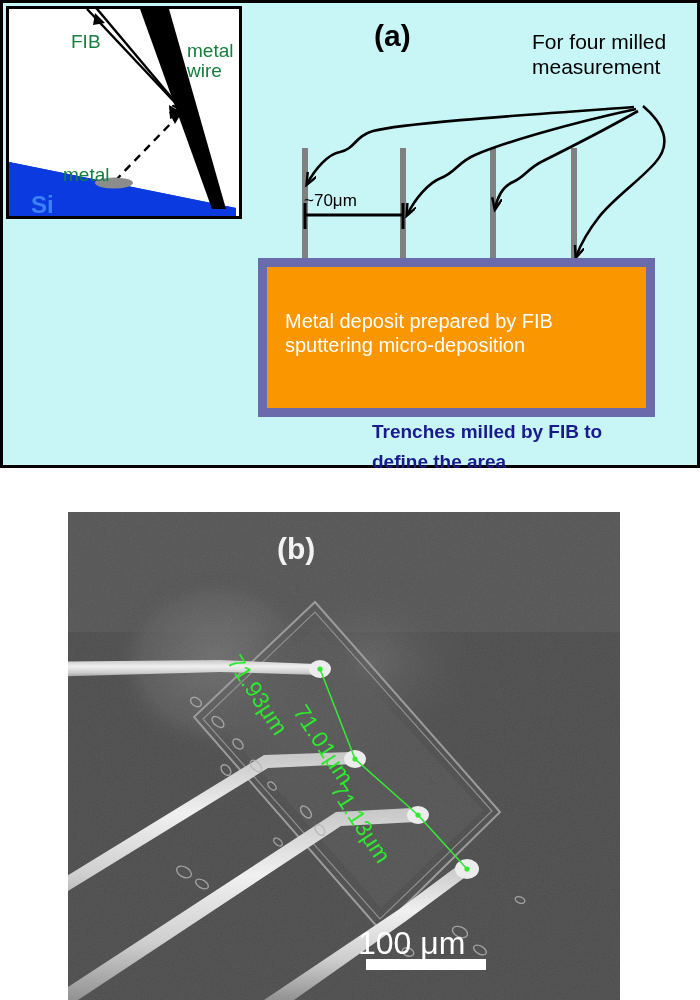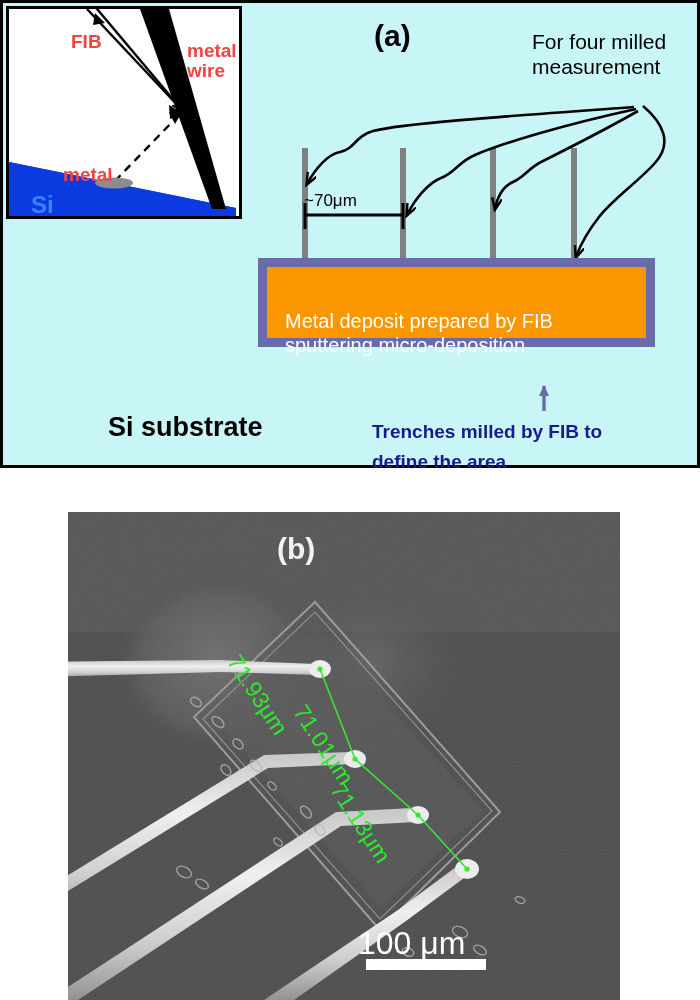--- a/index.html
+++ b/index.html
@@ -50,23 +50,22 @@
     position: absolute;
     left: 0;
     top: 0;
     width: 236px;
     height: 213px;
   }
 
   .inset-lbl {
     position: absolute;
     font-family: "Liberation Sans", sans-serif;
-    color: #ef4444;
-    white-space: pre;
-    font-weight: bold;
+    color: #15803d;
+    white-space: pre;
   }
   #lbl-fib      { left: 62px;  top: 22px;  font-size: 19px; }
   #lbl-metalwire{ left: 178px; top: 32px;  font-size: 19px; line-height: 20px; }
   #lbl-metal    { left: 54px;  top: 155px; font-size: 19px; }
   #lbl-si       { left: 22px;  top: 182px; font-size: 24px; font-weight: bold; color: #3b82f6; }
 
   
   .pa-lbl {
     position: absolute;
     font-family: "Liberation Sans", sans-serif;
@@ -79,21 +78,21 @@
   #lbl-si-sub     { left: 105px; top: 409px; font-size: 27px; font-weight: bold; }
   #lbl-trenches   { left: 369px; top: 414px; font-size: 19px; font-weight: bold;
                     color: #1a1a8c; line-height: 30px; }
 
   
   #deposit-box {
     position: absolute;
     left: 255px;
     top: 255px;
     width: 397px;
-    height: 89px;
+    height: 159px;
     background: #fa9600;
     border: 9px solid #6a6aac;
     box-sizing: border-box;
   }
   #deposit-text {
     position: absolute;
     left: 18px;
     top: 42px;
     font-family: "Liberation Sans", sans-serif;
     font-size: 20px;
@@ -237,21 +236,20 @@
 
   <div id="deposit-box">
     <div id="deposit-text" style="white-space:pre-line">Metal deposit prepared by FIB
 sputtering micro-deposition</div>
   </div>
 
   <div class="pa-lbl" id="lbl-a">(a)</div>
   <div class="pa-lbl" id="lbl-fourprobes" style="white-space:pre-line">For four milled
 measurement</div>
   <div class="pa-lbl" id="lbl-70um">~70μm</div>
-  <div class="pa-lbl" id="lbl-si-sub">Si substrate</div>
   <div class="pa-lbl" id="lbl-trenches" style="white-space:pre-line">Trenches milled by FIB to
 define the area</div>
 </div>
 
 <div id="panel-b">
   <svg id="sem-svg" viewBox="0 0 552 488" xmlns="http://www.w3.org/2000/svg">
     <defs>
       <radialGradient id="glow1" cx="0.5" cy="0.5" r="0.5">
         <stop offset="0%" stop-color="#7a7a7a"></stop>
         <stop offset="70%" stop-color="#5e5e5e"></stop>

